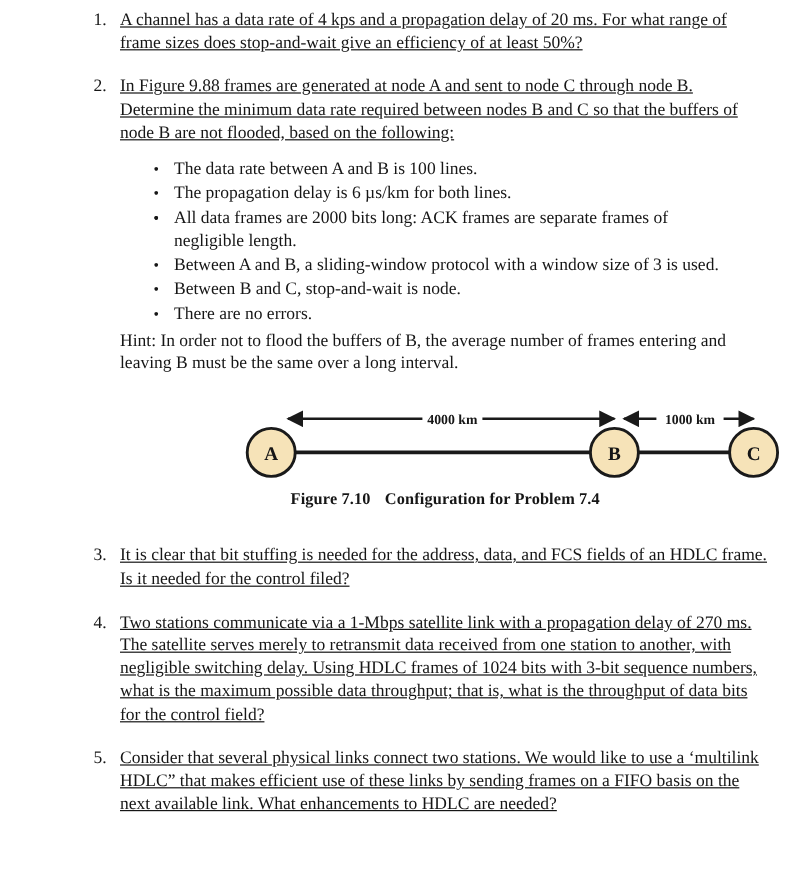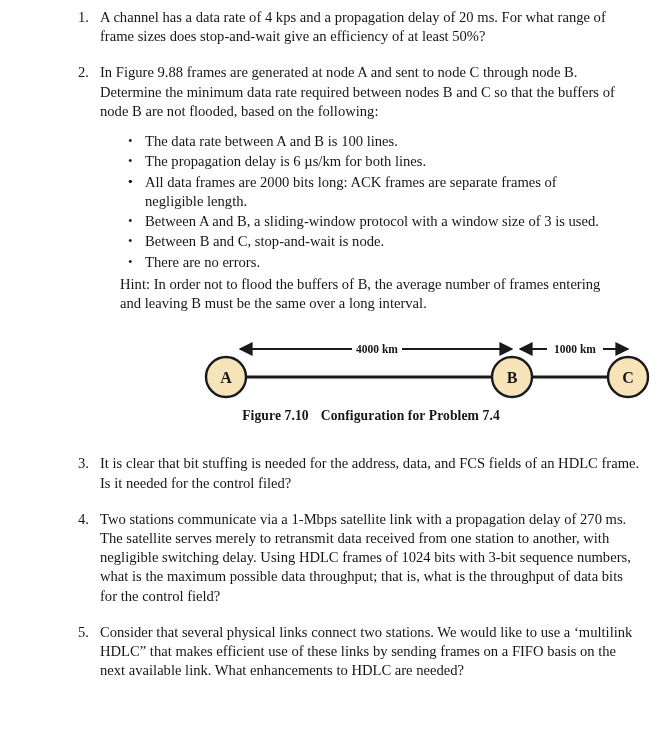--- a/index.html
+++ b/index.html
@@ -42,20 +42,21 @@
   .problem .num {
     position: absolute;
     left: 78px;
     top: 0;
     width: 22px;
     text-align: left;
     font-size: 14.6px;
   }
   .problem .ptext {
     display: block;
+    text-decoration: underline;
   }
 
   
   .bullets {
     list-style: none;
     margin: 11px 0 0 0;
     padding: 0;
   }
   .bullet {
     position: relative;
@@ -71,21 +72,20 @@
     top: 0;
     font-size: 13px;
     line-height: 1.36;
   }
   .hint {
     margin-top: 3px;
     padding-left: 0;
     padding-right: 24px;
     font-size: 14.6px;
     line-height: 1.318;
-    margin-left: 20px;
   }
 
   
   .figure-block {
     margin: 24px 0 8px 0;
     position: relative;
     height: 100px;
   }
   .figure-canvas {
     position: absolute;

